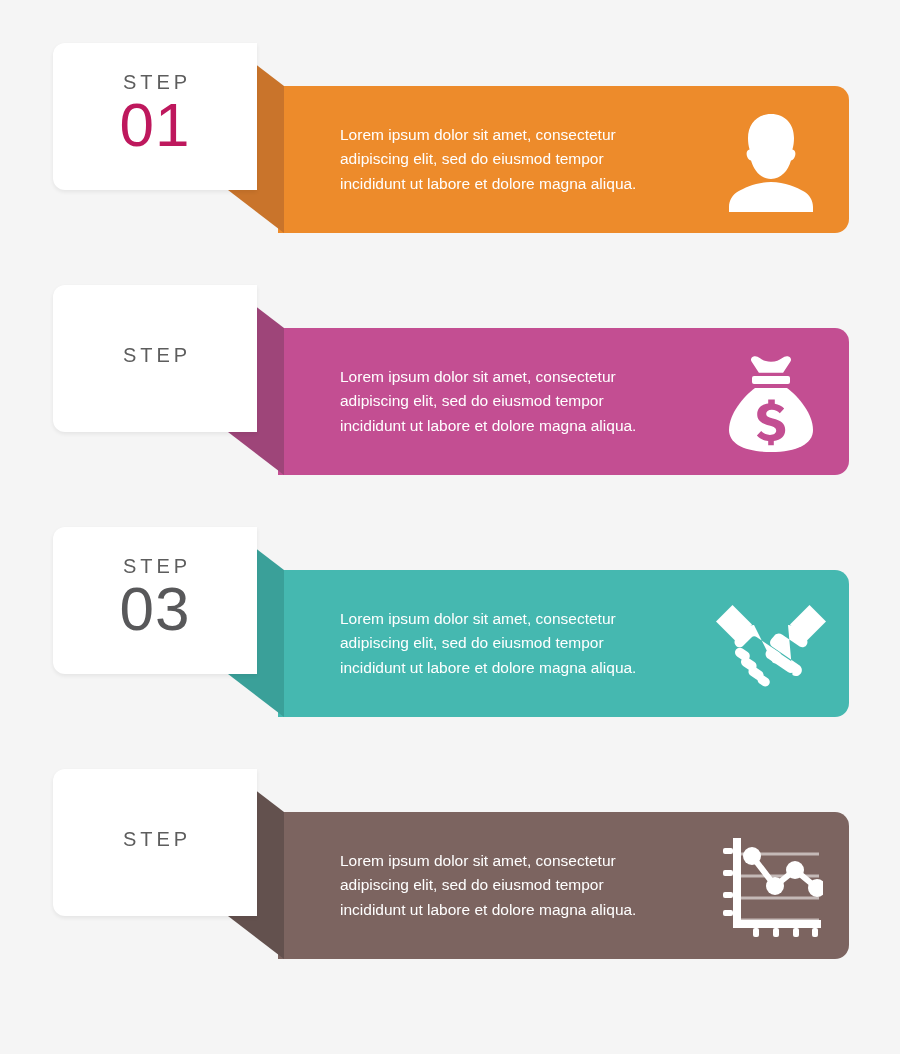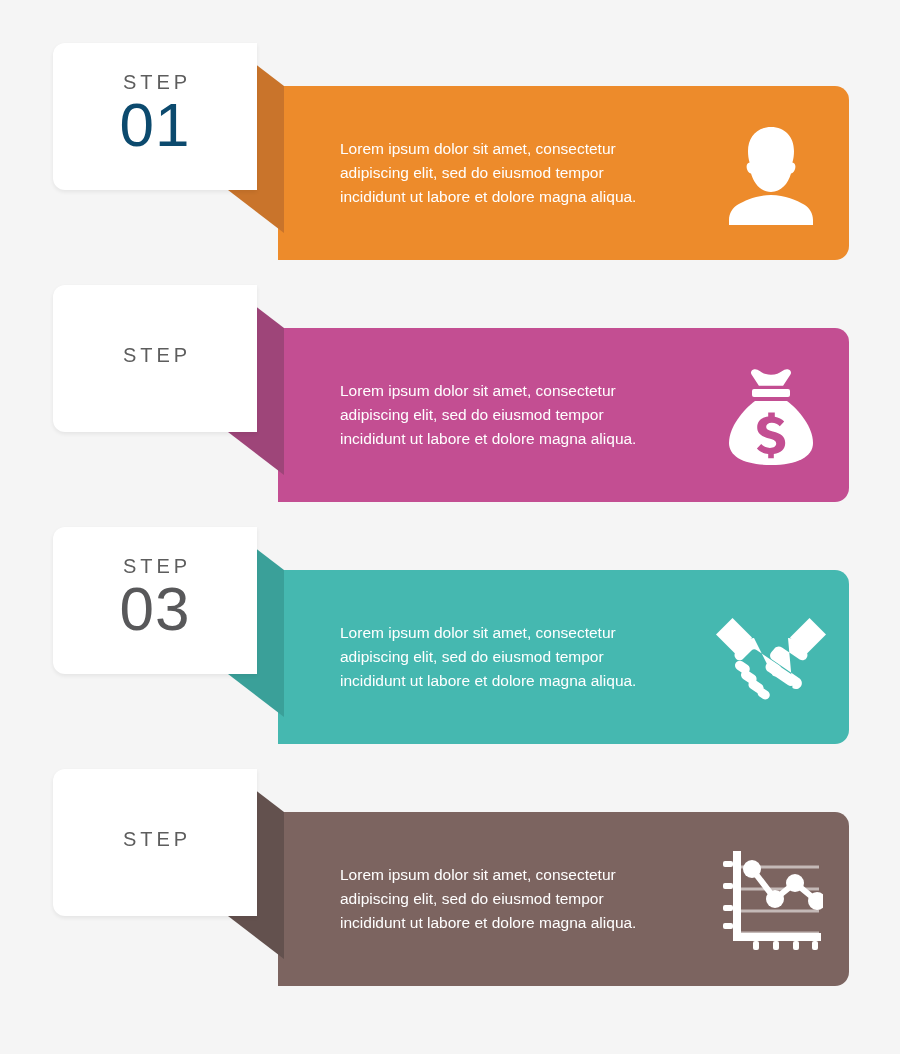--- a/index.html
+++ b/index.html
@@ -74,21 +74,21 @@
     z-index: 2;
   }
   .fold svg { display: block; }
 
   
   .band {
     position: absolute;
     left: 278px;
     top: 43px;
     width: 571px;
-    height: 174px;
+    height: 147px;
     border-radius: 0 14px 14px 0;
     z-index: 1;
     display: flex;
     align-items: center;
     box-sizing: border-box;
     padding-left: 62px;
     padding-right: 18px;
   }
   .band-text {
     color: #ffffff;
@@ -123,21 +123,21 @@
           </svg>
         </div>
       </div>
       <div class="fold">
         <svg width="56" height="190" viewBox="0 0 56 190">
           <polygon points="0,0 56,43 56,190 0,147" fill="#C9742B"></polygon>
         </svg>
       </div>
       <div class="num-card" style="background: rgb(255, 255, 255);">
         <div class="step-word">STEP</div>
-        <div class="step-num" style="color: #0c4a6e;">01</div>
+        <div class="step-num" style="color: #be185d;">01</div>
       </div>
     </div>
     <div class="step-row" style="top: 285px;">
       <div class="band" style="background: rgb(195, 78, 146);">
         <div class="band-text">Lorem ipsum dolor sit amet, consectetur
 adipiscing elit, sed do eiusmod tempor
 incididunt ut labore et dolore magna aliqua.</div>
         <div class="band-icon">
           <svg width="100" height="104" viewBox="0 0 100 104" aria-hidden="true">
             <path fill="#ffffff" d="M32.5 6.5c-2.5 1-3.2 3.2-1.8 5.3l7.2 11h24.2l7.2-11c1.4-2.1.7-4.3-1.8-5.3-2.2-.9-4.3.2-6.6 1.8-2.6 1.9-5.8 3.4-10.9 3.4s-8.3-1.5-10.9-3.4c-2.3-1.6-4.4-2.7-6.6-1.8z"></path>

